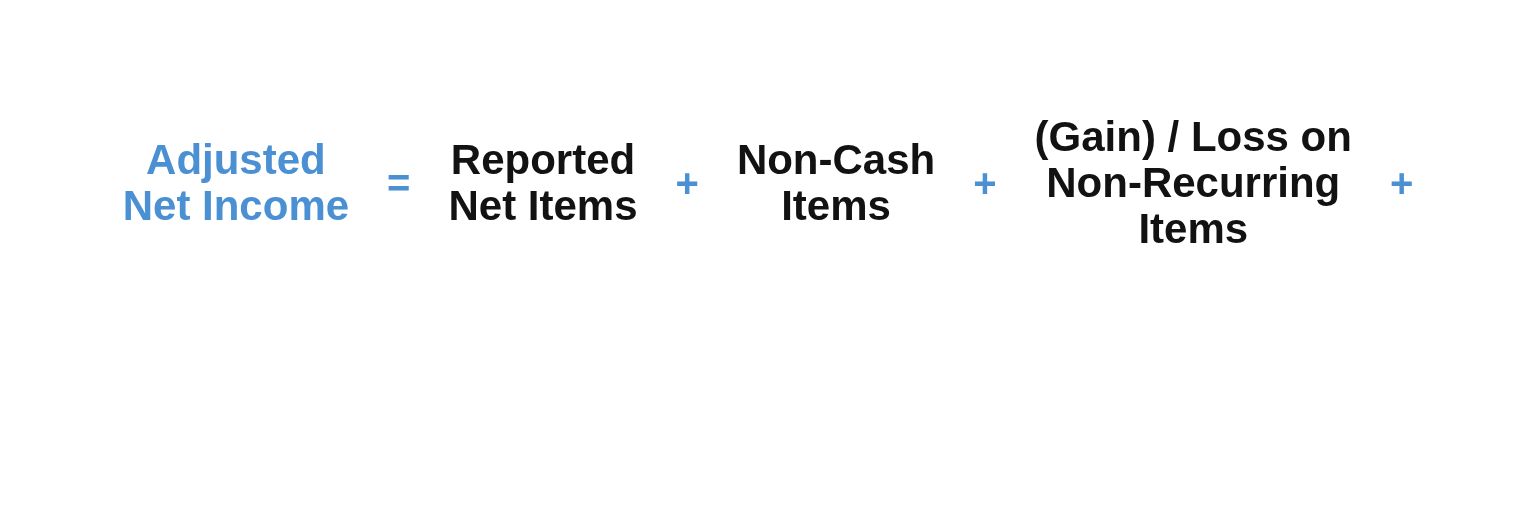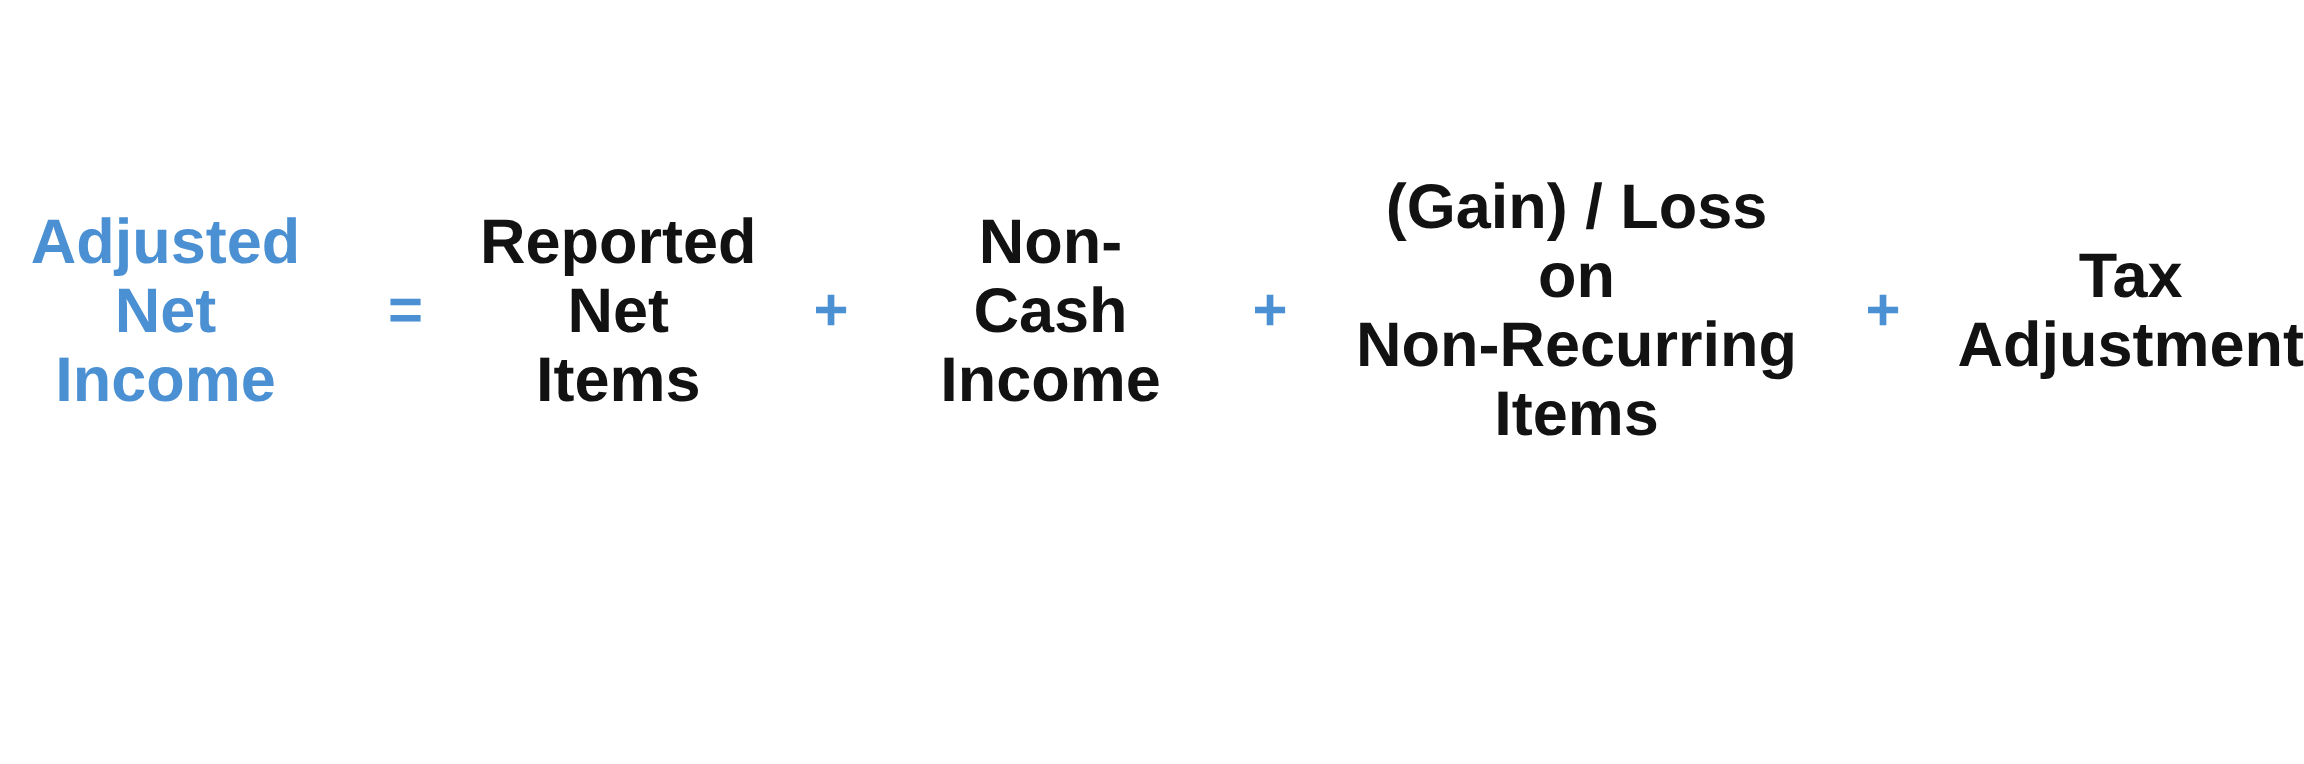--- a/index.html
+++ b/index.html
@@ -14,21 +14,20 @@
     background: var(--bg);
     overflow: hidden;
     font-family: "Liberation Sans", sans-serif;
   }
   .canvas {
     width: 1536px;
     height: 388px;
     display: flex;
     align-items: center;
     justify-content: center;
-    margin-top: 24px;
   }
   .formula {
     display: flex;
     align-items: center;
     justify-content: center;
     gap: 38px;
     transform: translateY(-11px);
   }
   .term {
     font-weight: 700;
@@ -59,27 +58,25 @@
 Net Income</div>
 
     <div class="op">=</div>
 
     <div class="term">Reported
 Net Items</div>
 
     <div class="op">+</div>
 
     <div class="term">Non-Cash
-Income</div>
+Items</div>
 
     <div class="op">+</div>
 
     <div class="term">(Gain) / Loss on
 Non-Recurring
 Items</div>
 
     <div class="op">+</div>
 
-    <div class="term">Tax
-Adjustment</div>
 
   </div>
 </div>
 
 </body></html>

